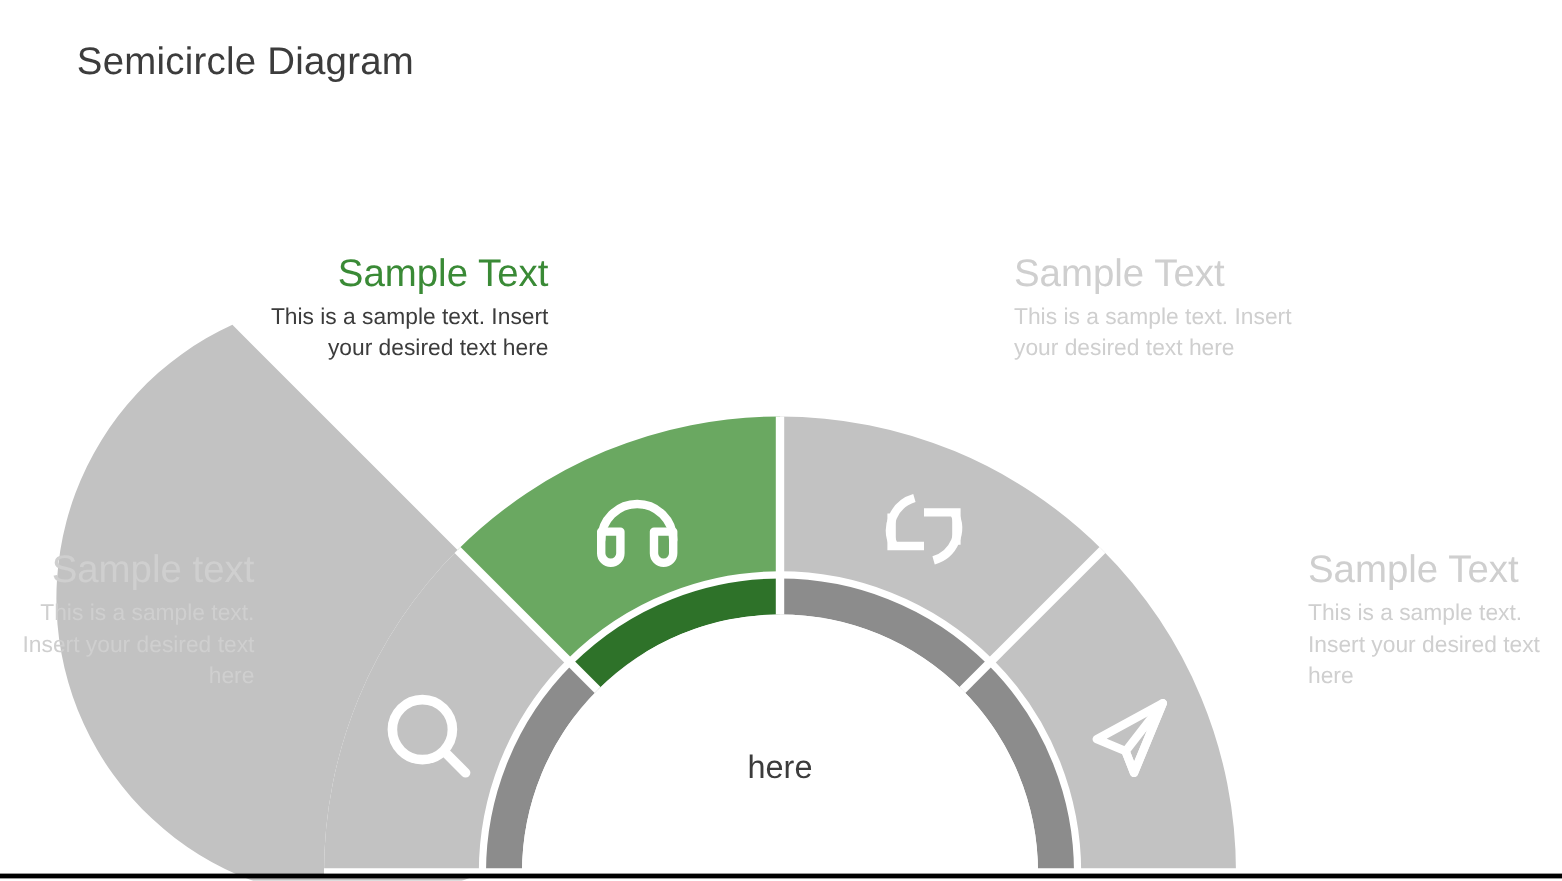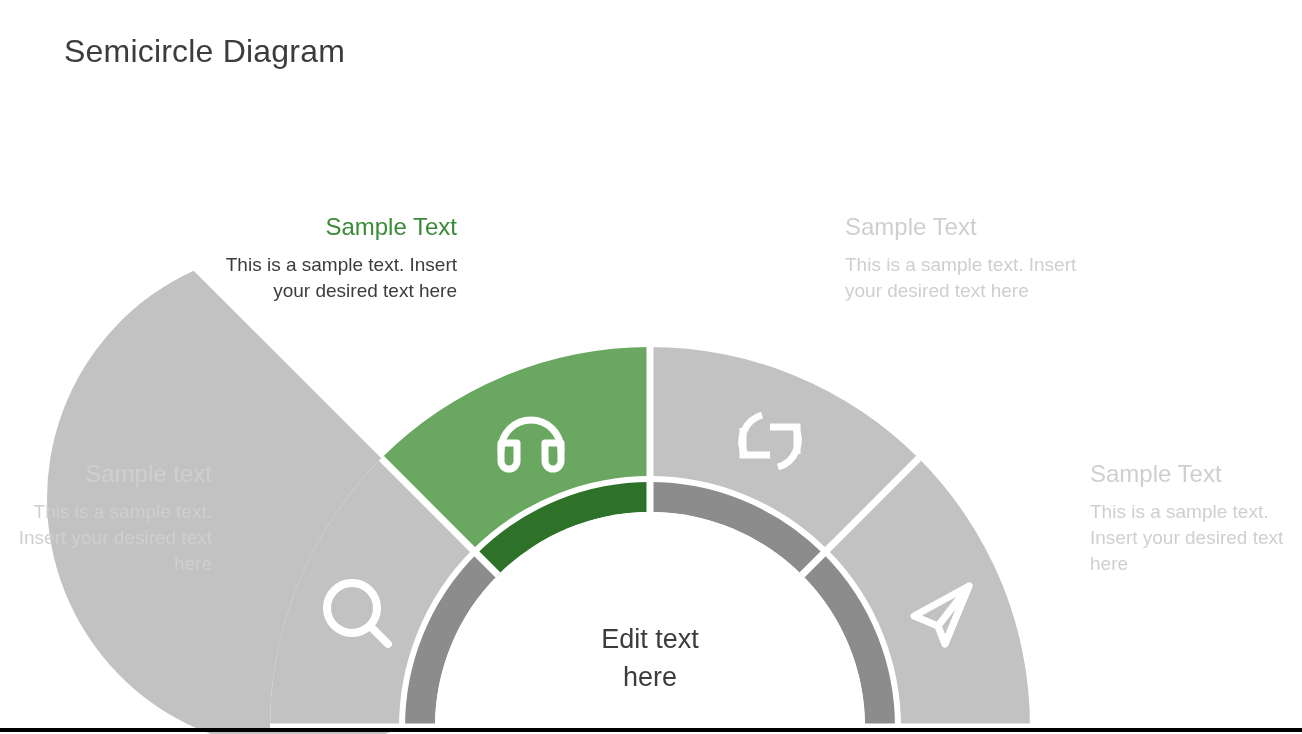--- a/index.html
+++ b/index.html
@@ -34,21 +34,21 @@
   }
   #diagram-svg {
     position: absolute;
     left: 0;
     top: 0;
   }
   .label-block {
     position: absolute;
   }
   .label-heading {
-    font-size: 24px;
+    font-size: 32px;
     line-height: 34px;
     font-weight: 400;
     margin: 0;
     white-space: nowrap;
   }
   .label-body {
     font-size: 19px;
     line-height: 26px;
     margin: 0;
     padding-top: 8px;
@@ -185,18 +185,17 @@
     <div class="label-heading" style="color:#cfcfcf">Sample text</div>
     <div class="label-body" style="color:#cfcfcf">This is a sample text. Insert your desired text here</div>
   </div>
 
   <div class="label-block align-left" id="label-mid-right">
     <div class="label-heading" style="color:#cfcfcf">Sample Text</div>
     <div class="label-body" style="color:#cfcfcf">This is a sample text. Insert your desired text here</div>
   </div>
 
   <div id="center-text">
-    <div>Edit text</div>
     <div>here</div>
   </div>
 
   <div id="bottom-rule"></div>
 </div>
 
 </body></html>

